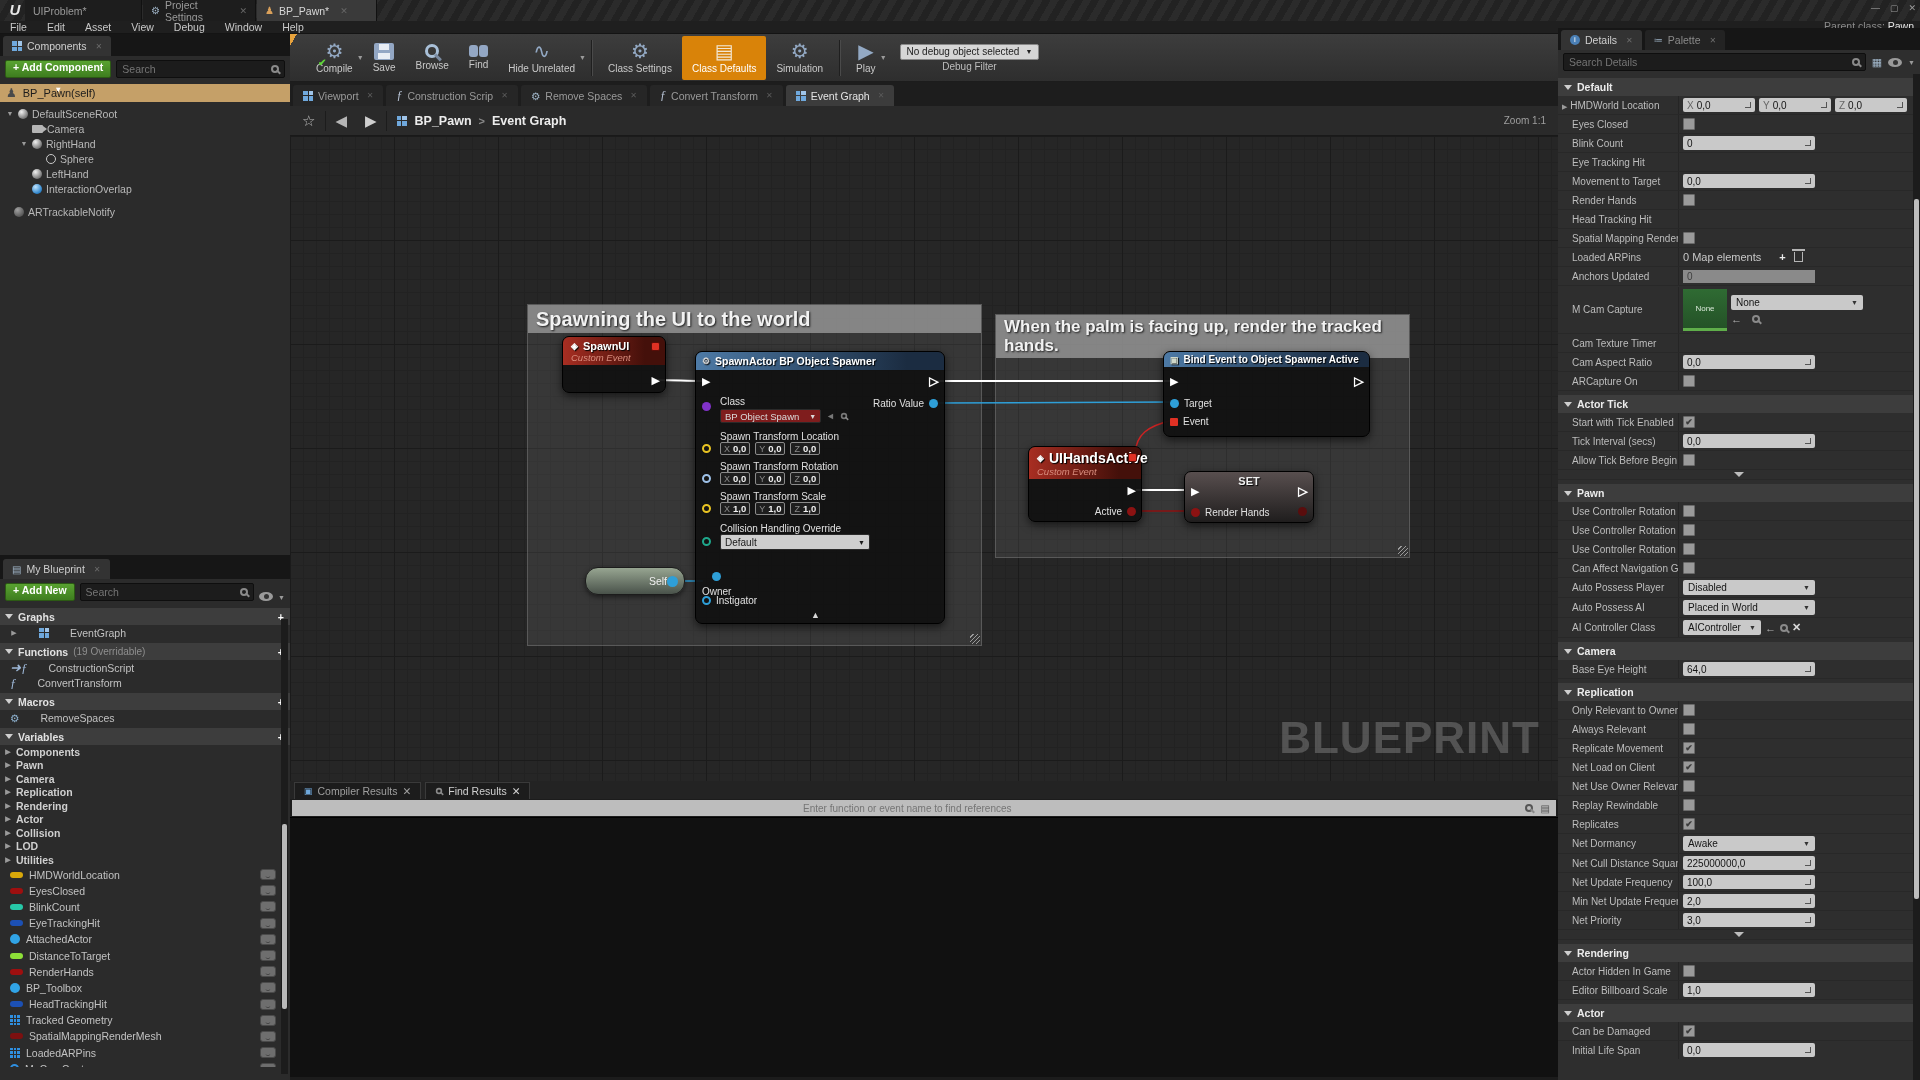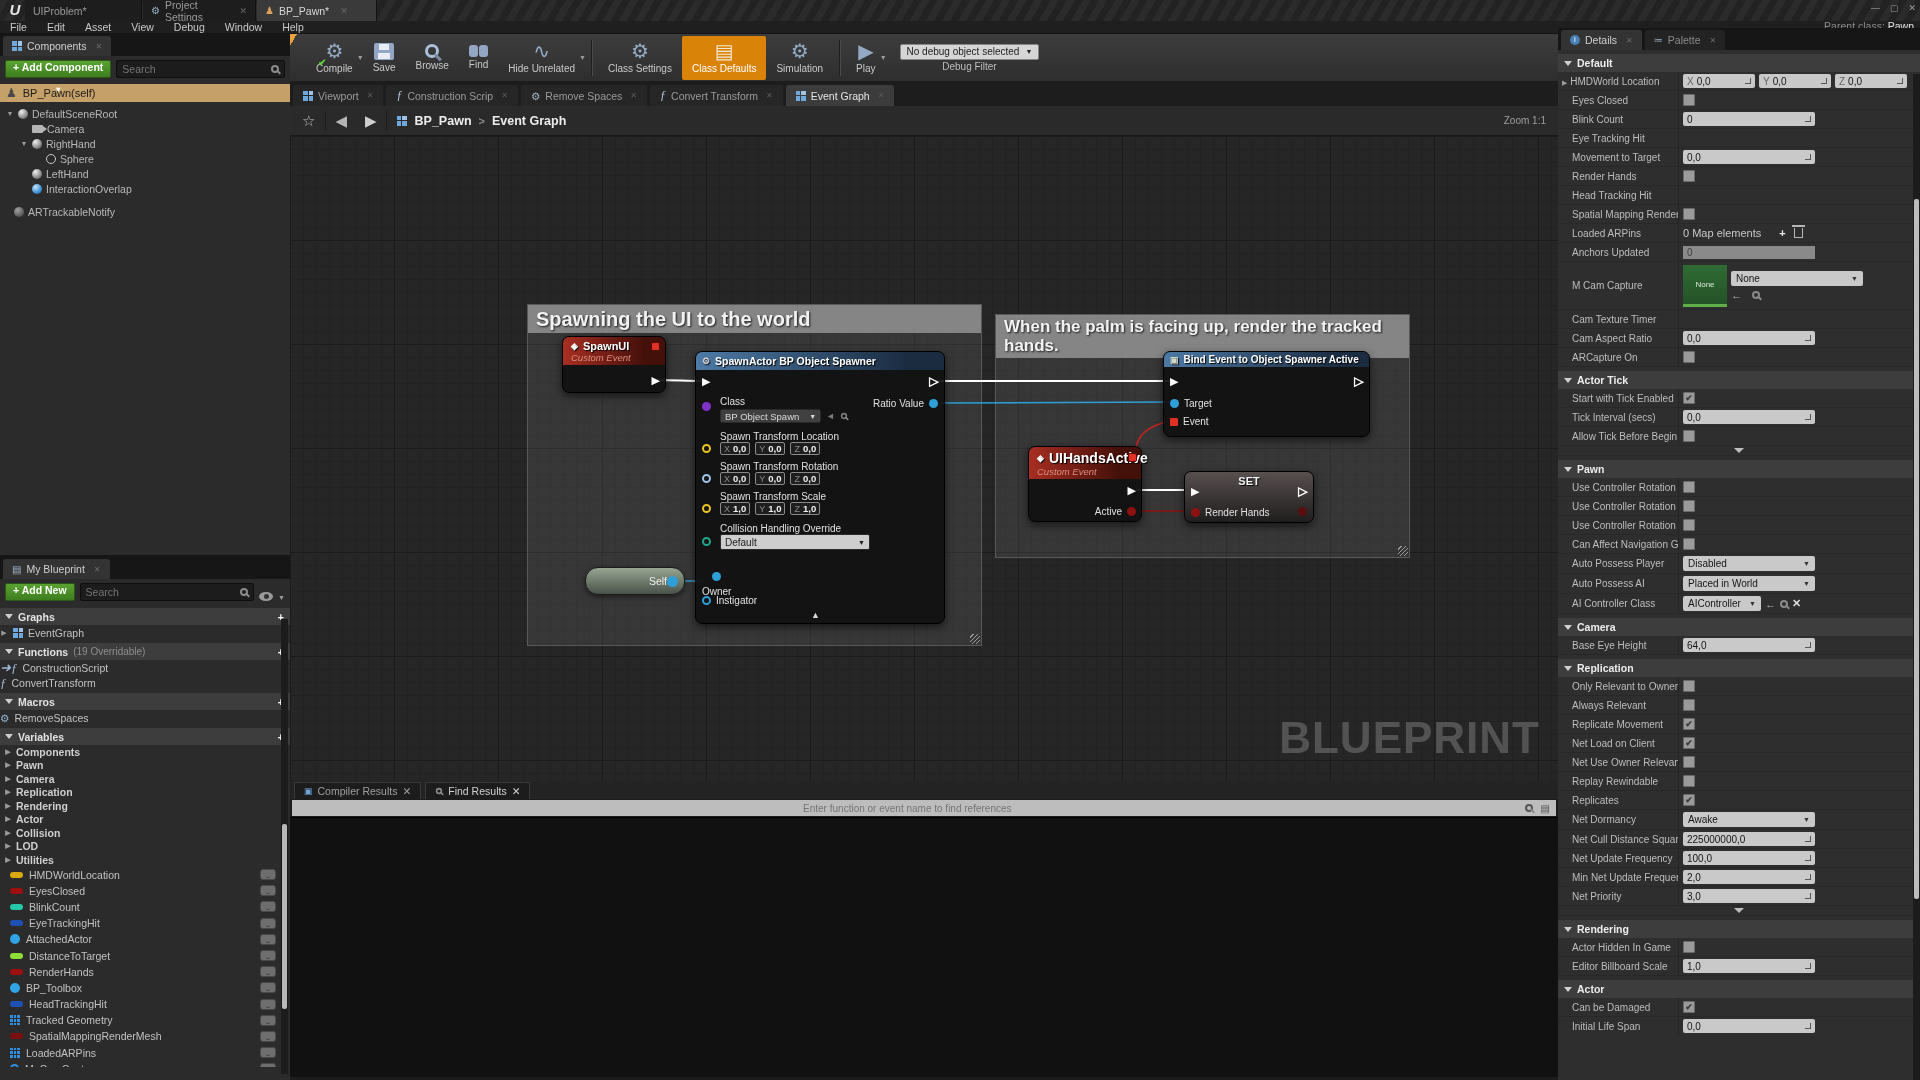--- a/index.html
+++ b/index.html
@@ -67,21 +67,21 @@
   .cam-ico::after { content:""; position:absolute; right:-4px; top:1px; border-left:4px solid #b5b5b5;
     border-top:3px solid transparent; border-bottom:3px solid transparent; }
 
   #mybp-panel { position:absolute; left:0; top:523px; width:290px; height:523px; background:#2b2b2b; }
   .sec-h { height:17px; background:#3d3d3d; display:flex; align-items:center; padding:0 5px;
     color:#e2e2e2; font-weight:bold; font-size:10.5px; margin-top:3px; position:relative; }
   .sec-h .plus { position:absolute; right:6px; color:#fff; font-weight:bold; }
   .sec-h .tri, .dsec-h .tri { width:0; height:0; border-left:4px solid transparent;
     border-right:4px solid transparent; border-top:5px solid #cfcfcf; margin-right:5px; }
   .sec-h .suffix { font-weight:normal; color:#8f8f8f; margin-left:5px; font-size:10px; }
-  .bp-item { height:15px; display:flex; align-items:center; gap:5px; 
+  .bp-item { height:15px; display:flex; align-items:center; gap:21px; padding-left:10px;
     color:#c2c2c2; font-size:10.5px; }
   .grp-row { height:13.5px; display:flex; align-items:center; gap:4px; padding-left:4px;
     color:#cfcfcf; font-weight:bold; font-size:10.5px; }
   .var-row { height:16.2px; display:flex; align-items:center; gap:6px; padding-left:10px;
     color:#c2c2c2; font-size:10.5px; position:relative; }
   .pill { width:13px; height:6px; border-radius:3px; flex:none; }
   .circ { width:10px; height:10px; border-radius:50%; flex:none; }
   .ring { width:9px; height:9px; border-radius:50%; border:2px solid #2f8fe0; flex:none; }
   .gridico { width:10px; height:10px; flex:none; display:grid;
     grid-template-columns:1fr 1fr 1fr; grid-template-rows:1fr 1fr 1fr; gap:1px; }
@@ -159,21 +159,21 @@
   .execpin.hollow { color:transparent; -webkit-text-stroke:1.2px #fff; }
   .dpin { width:9px; height:9px; border-radius:50%; }
   .dpin.hollow { background:transparent !important; border:2px solid; width:9px; height:9px; }
   .spin { width:8px; height:8px; border-radius:1px; }
   .plabel { color:#e0e0e0; font-size:10px; white-space:nowrap; }
   .prow { position:absolute; display:flex; align-items:center; gap:5px; }
   .nfield { background:#1e1e1e; border:1px solid #8a8a8a; border-radius:2px; height:13px;
     display:flex; align-items:center; padding:0 3px; gap:3px; }
   .nfield .ax { color:#8a8a8a; font-size:9px; }
   .nfield .vl { color:#f0f0f0; font-size:9.5px; font-weight:bold; }
-  .nselect { background:#404040; border:1px solid #2a2a2a; border-radius:2px; color:#dadada;
+  .nselect { background:#7f1d1d; border:1px solid #2a2a2a; border-radius:2px; color:#dadada;
     font-size:9.5px; height:14px; display:flex; align-items:center; justify-content:space-between;
     padding:0 4px; }
   .nselect.light { background:#cecece; color:#1a1a1a; height:16px; font-size:10px; }
   .nselect .dn { font-size:7px; color:inherit; }
   #watermark { position:absolute; right:18px; bottom:18px; font-size:44px; font-weight:bold;
     color:rgba(190,190,190,0.30); letter-spacing:1px; }
   .selfpill { position:absolute; background:linear-gradient(#97a591,#49524a);
     border:1.5px solid #1c1c1c; border-radius:13px; display:flex; align-items:center;
     justify-content:flex-end; padding:0 6px; color:#f0f0f0; font-size:10.5px;
     box-shadow:0 2px 5px rgba(0,0,0,.5); }
@@ -927,20 +927,29 @@
         <span style="width:10px;height:10px;border-radius:50%;background:#4a7fb5;color:#fff;font-size:8px;text-align:center;line-height:10px;display:inline-block;">i</span>
         <span>Details</span>
         <span class="x">✕</span>
       </div>
       <div class="ptab inactive">
         <span style="color:#9fb4c7;font-size:9px;">≔</span>
         <span>Palette</span>
         <span class="x">✕</span>
       </div>
     </div>
+  <div id="details-search">
+    <span class="searchbox">
+      <input placeholder="Search Details" style="">
+      <span class="mag"></span>
+    </span>
+    <span style="color:#9fb4c7;font-size:11px;">▦</span>
+    <span class="eye-ico"></span>
+    <span style="font-size:7px;color:#9a9a9a;">▼</span>
+  </div>
   <div id="detail-sections" style="position:relative;height:985px;overflow:hidden;">
       <div class="dsec-h">
         <span class="tri"></span>
         <span>Default</span>
       </div>
       <div class="drow">
         <div class="dlabel" style="padding-left: 4px;"><span style="color:#9a9a9a;font-size:7px;">▶</span> HMDWorld Location</div>
         <div class="dwidget">
           <span class="fld v3">
             <span class="ax">X</span>

